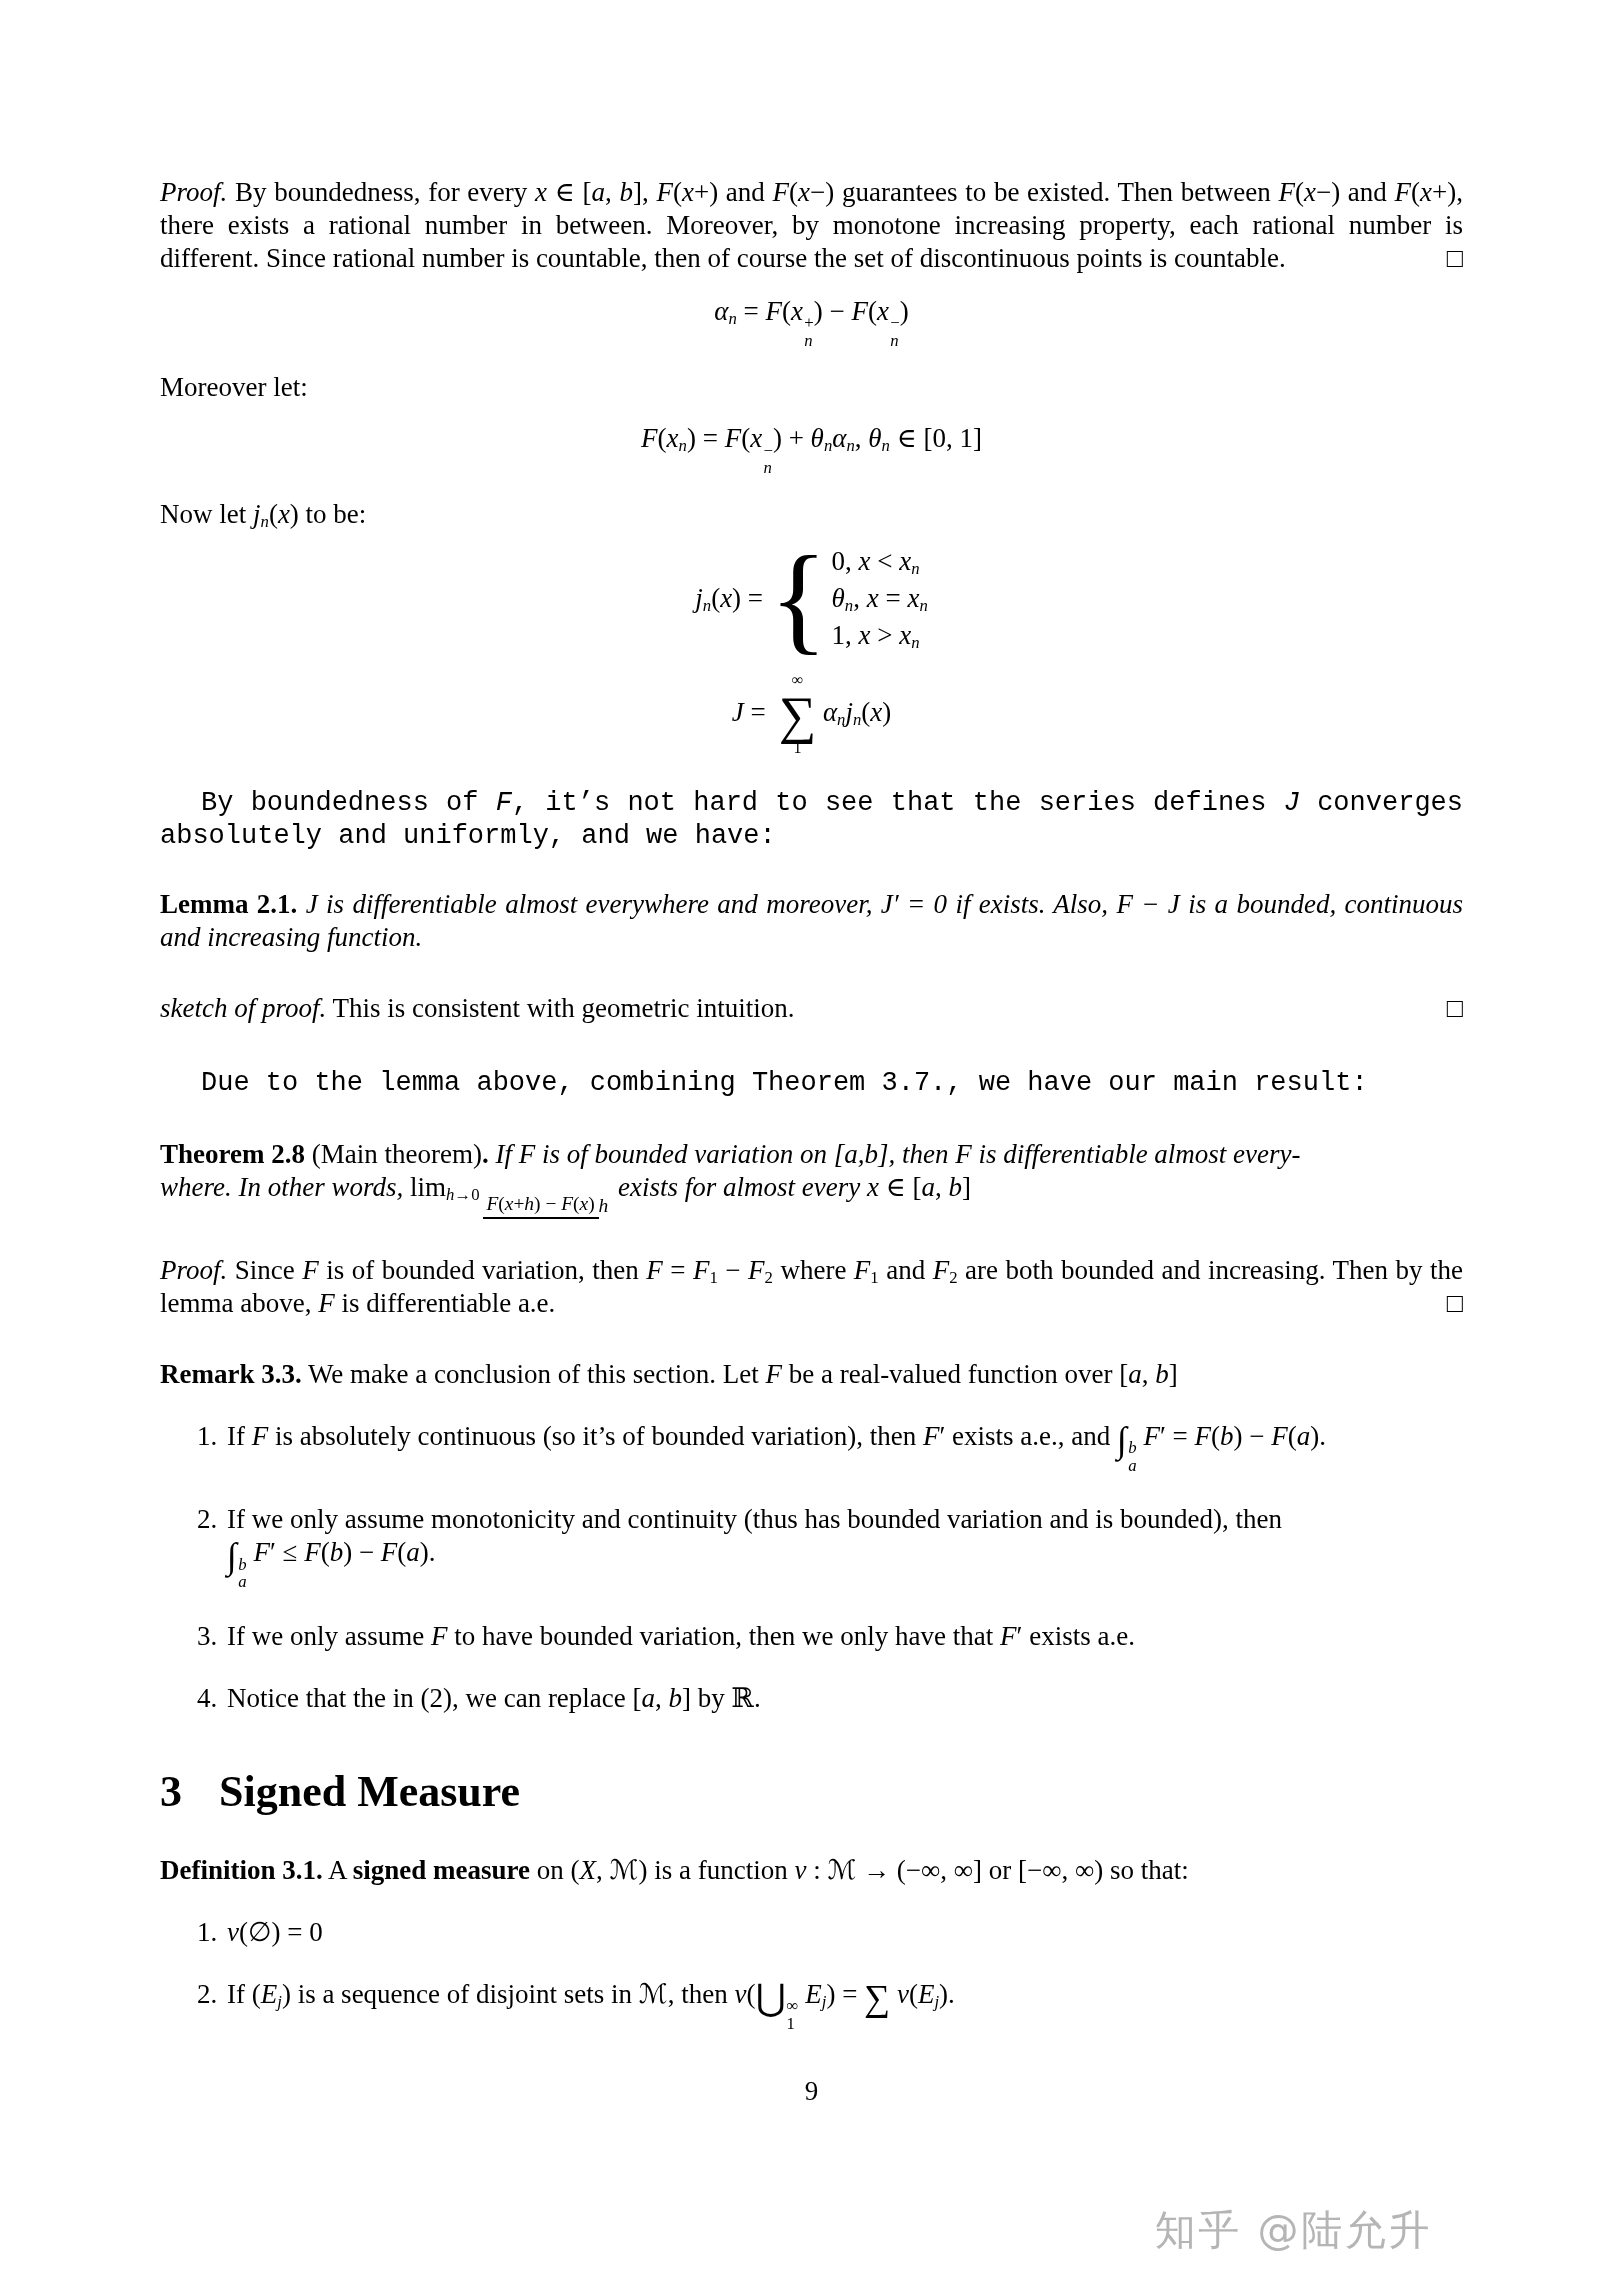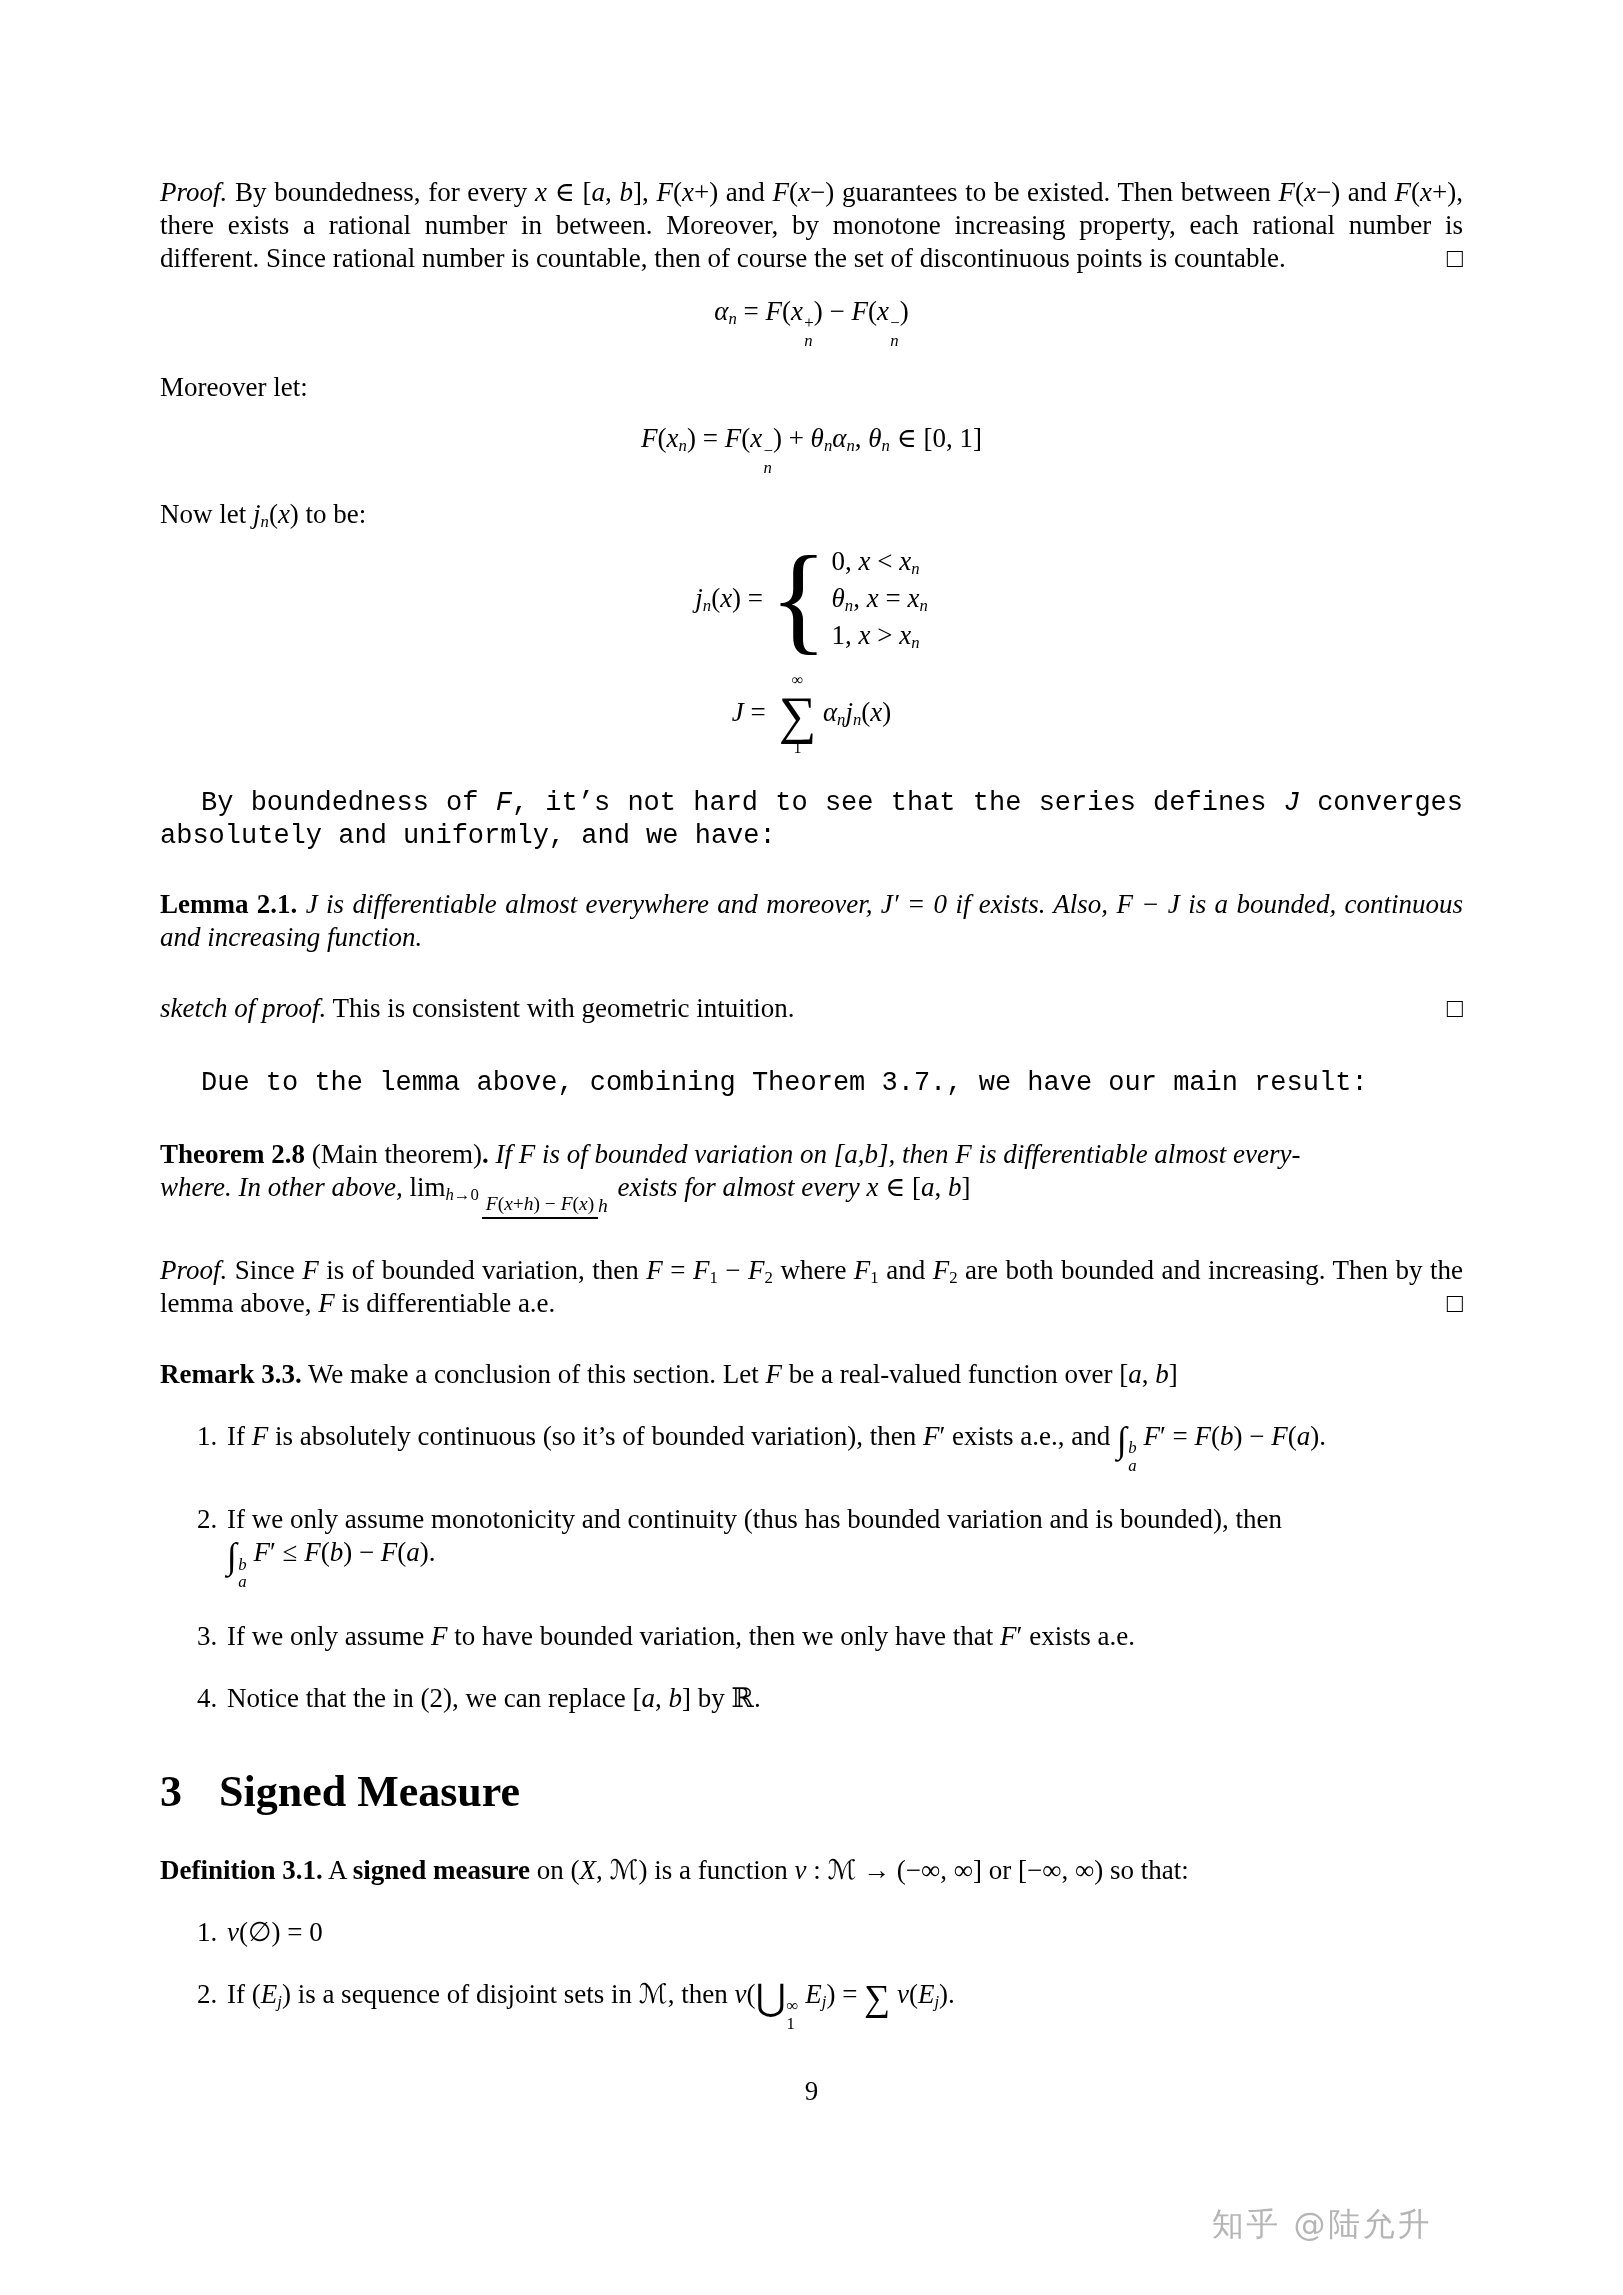--- a/index.html
+++ b/index.html
@@ -43,21 +43,21 @@
   .frac .den { padding-top:1.3px; }
   
   .li { display:flex; align-items:flex-start; margin-top:29px; }
   .li .num { flex:0 0 30px; margin-left:37px; }
   .li .litext { flex:1; text-align:justify; }
   
   .sec { display:flex; gap:37px; font-weight:bold; font-size:44px; line-height:51px;
          margin-top:51px; margin-bottom:37px; }
   
   .page-num { position:absolute; top:2076px; left:0; right:0; text-align:center; font-size:27px; }
-  .watermark { position:absolute; top:2203px; right:191px; font-size:32px;
+  .watermark { position:absolute; top:2203px; right:191px; font-size:41px;
                letter-spacing:2.6px; font-family:"DejaVu Sans","Liberation Sans",sans-serif; }
   
   #p-def24 { margin-top:38px; }
   #eq-F { margin:18.3px 0 21px 0; }
   #eq-J { margin:18.3px 0 29px 0; }
   #p-lemma { margin-top:35px; }
   #p-sketch { margin-top:38px; }
   #p-due { margin-top:42px; }
   #p-theorem { margin-top:38px; }
   #p-proof2 { margin-top:35px; }
@@ -108,21 +108,21 @@
         </span><span class="it">α</span><sub><span class="it">n</span></sub><span class="it">j</span><sub><span class="it">n</span></sub>(<span class="it">x</span>)</div>
 
     <p class="par indent" id="p-bybound">By boundedness of <span class="it">F</span>, it’s not hard to see that the series defines <span class="it">J</span> converges absolutely and uniformly, and we have:</p>
 
     <p class="par" id="p-lemma"><span class="bf">Lemma 2.1.</span> <span class="it">J is differentiable almost everywhere and moreover, J′ = 0 if exists. Also, F − J is a bounded, continuous and increasing function.</span></p>
 
     <p class="par" id="p-sketch"><span class="it">sketch of proof.</span> This is consistent with geometric intuition.<span class="qed">□</span></p>
 
     <p class="par indent" id="p-due">Due to the lemma above, combining Theorem 3.7., we have our main result:</p>
 
-    <p class="par" id="p-theorem"><span class="bf">Theorem 2.8</span> (Main theorem)<span class="bf">.</span> <span class="it">If F is of bounded variation on [a,b], then F is differentiable almost every-</span><br><span class="it">where. In other above, </span>lim<sub><span class="it">h</span>→0</sub><span class="frac">
+    <p class="par" id="p-theorem"><span class="bf">Theorem 2.8</span> (Main theorem)<span class="bf">.</span> <span class="it">If F is of bounded variation on [a,b], then F is differentiable almost every-</span><br><span class="it">where. In other words, </span>lim<sub><span class="it">h</span>→0</sub><span class="frac">
           <span class="num"><span class="it">F</span>(<span class="it">x</span>+<span class="it">h</span>) − <span class="it">F</span>(<span class="it">x</span>)</span>
           <span class="den"><span class="it">h</span></span>
         </span><span class="it"> exists for almost every x </span>∈ [<span class="it">a</span>, <span class="it">b</span>]</p>
 
     <p class="par" id="p-proof2"><span class="it">Proof.</span> Since <span class="it">F</span> is of bounded variation, then <span class="it">F</span> = <span class="it">F</span><sub>1</sub> − <span class="it">F</span><sub>2</sub> where <span class="it">F</span><sub>1</sub> and <span class="it">F</span><sub>2</sub> are both bounded and increasing. Then by the lemma above, <span class="it">F</span> is differentiable a.e.<span class="qed">□</span></p>
 
     <p class="par" id="p-remark"><span class="bf">Remark 3.3.</span> We make a conclusion of this section.  Let <span class="it">F</span> be a real-valued function over [<span class="it">a</span>, <span class="it">b</span>]</p>
 
     <div>
       <div class="li">

